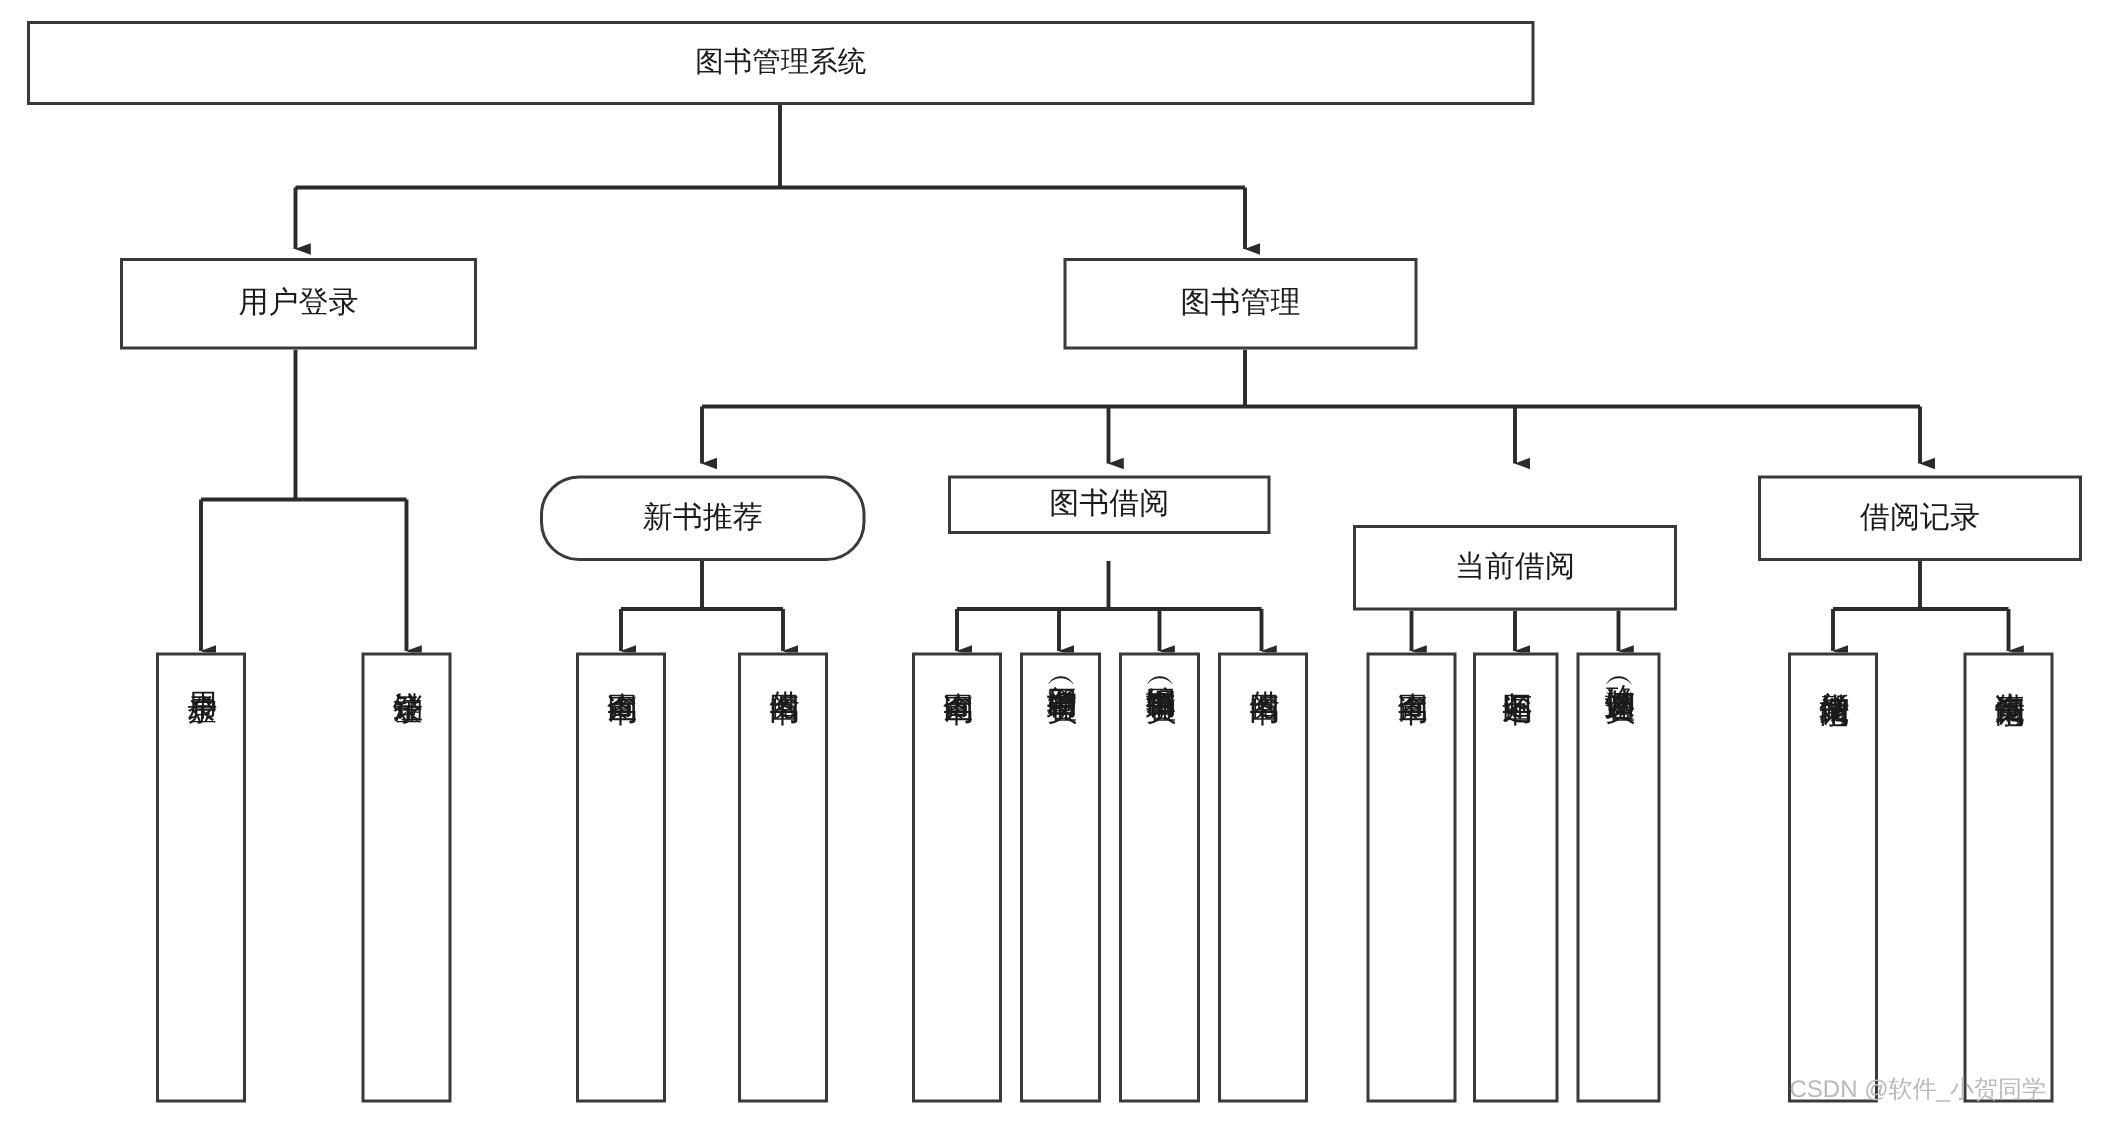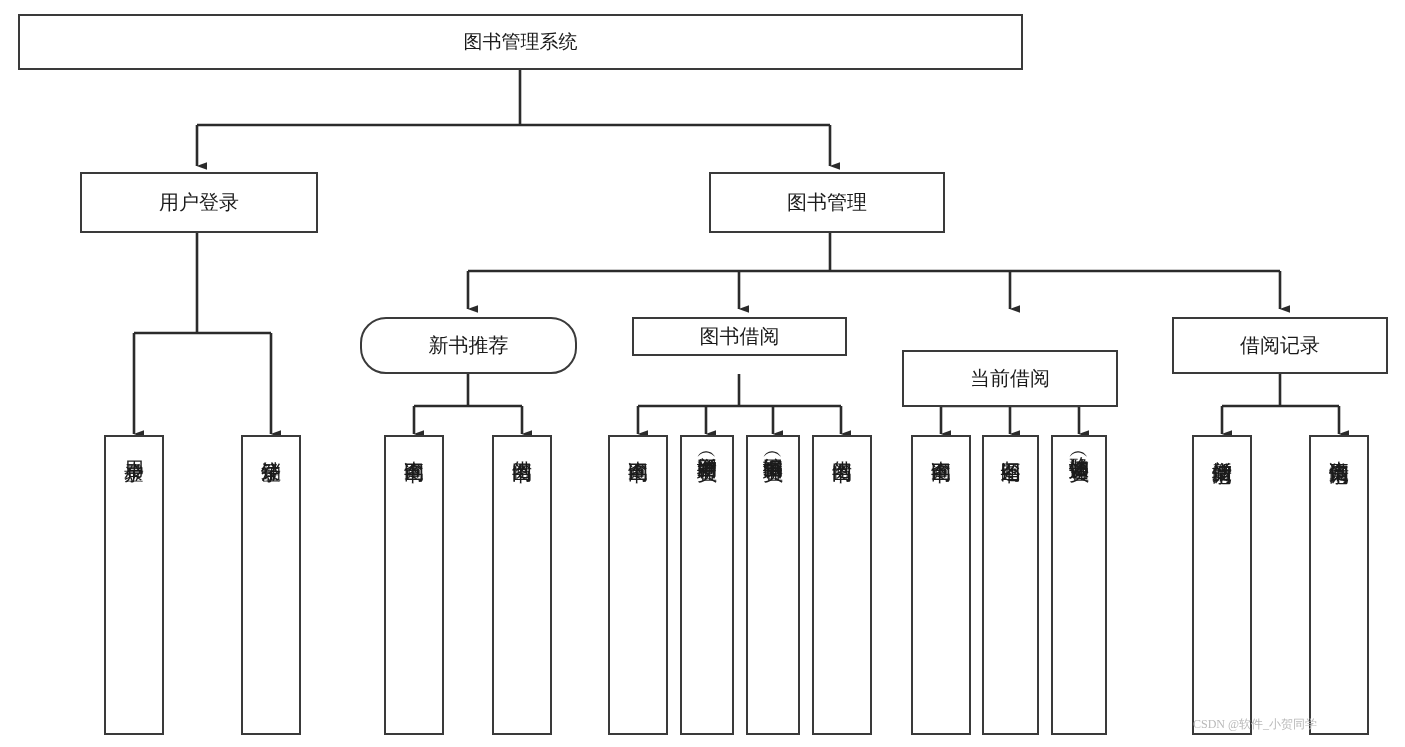--- a/index.html
+++ b/index.html
@@ -65,22 +65,22 @@
     letter-spacing: 1px;
     line-height: 1.05;
     white-space: pre-wrap;
     max-height: 286px;
   }
   .node-leaf-tall .node-label {
     max-height: 294px;
   }
   .watermark {
     position: absolute;
-    font-family: Liberation Serif, serif;
-    font-size: 12px;
+    font-family: Liberation Sans, sans-serif;
+    font-size: 16px;
     color: #b9b9b9;
     white-space: nowrap;
     pointer-events: none;
   }
 </style>
 </head>
 <body>
 
 <div id="diagram-root">
 

